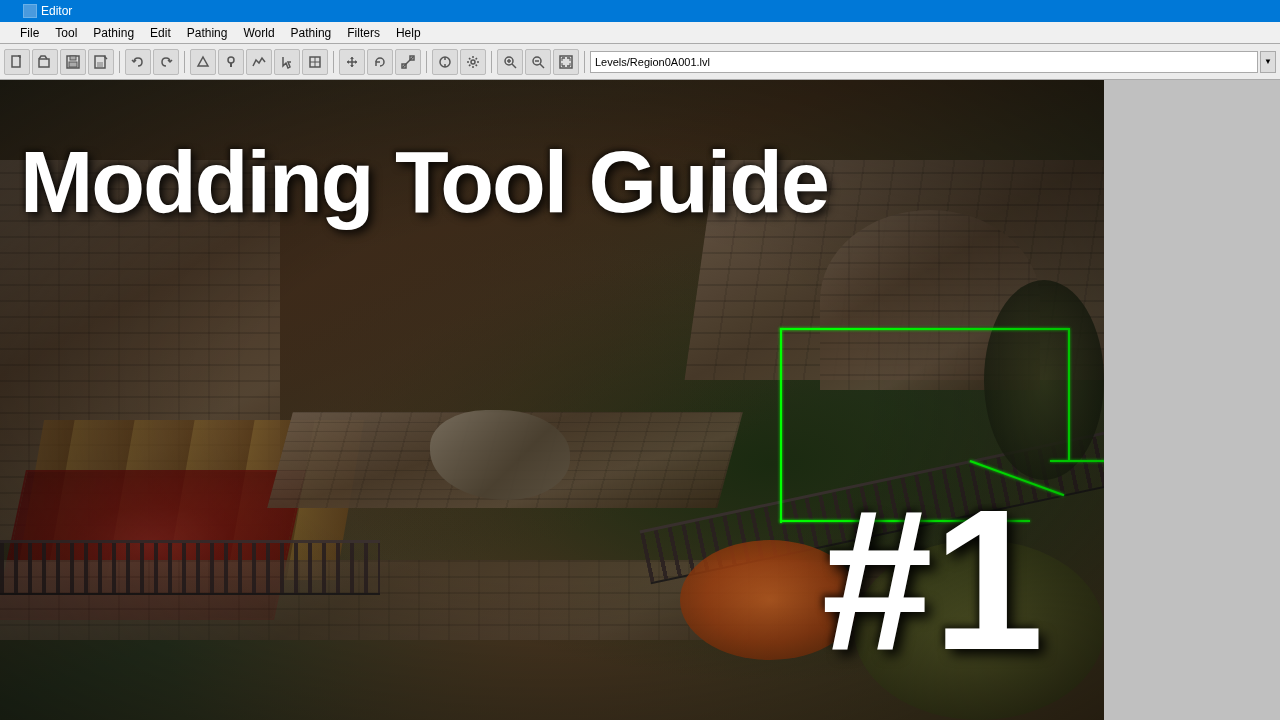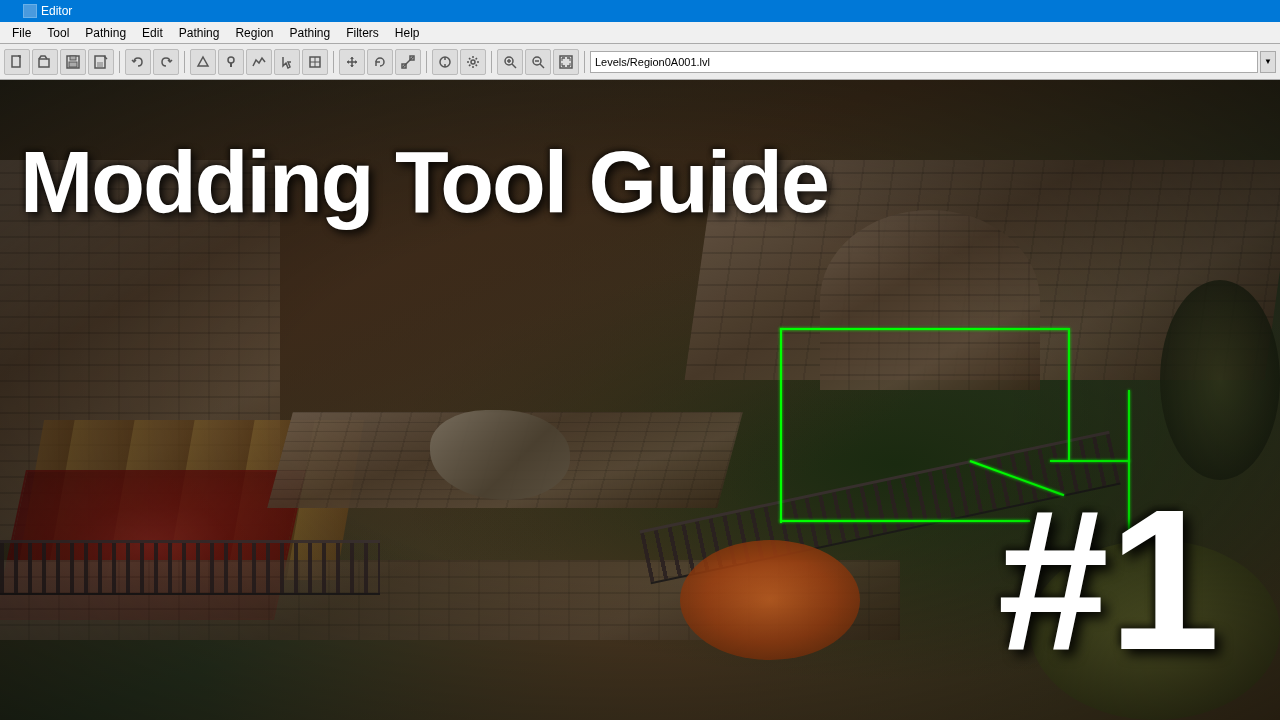--- a/index.html
+++ b/index.html
@@ -29,21 +29,21 @@
       margin-right: 4px;
       border: 1px solid #6ab0e8;
     }
 
     
     #menu-bar {
       height: 22px;
       background: #f0f0f0;
       display: flex;
       align-items: center;
-      padding: 0 4px;
+      padding: 0 12px;
       font-size: 12px;
       border-bottom: 1px solid #aaa;
     }
     .menu-item {
       padding: 2px 8px;
       cursor: pointer;
       color: #000;
     }
 
     
@@ -91,21 +91,21 @@
       cursor: pointer;
       display: flex;
       align-items: center;
       justify-content: center;
       font-size: 8px;
     }
 
     
     #viewport {
       position: relative;
-      width: 1280px;
+      width: 1104px;
       height: 640px;
       overflow: hidden;
       background: #a21caf;
     }
 
     
     #scene-bg {
       position: absolute;
       top: 0; left: 0;
       width: 100%;
@@ -220,21 +220,21 @@
   <div id="title-bar-icon"></div>
   <span>Editor</span>
 </div>
 
 <div id="menu-bar">
   <span class="menu-item">File</span>
   <span class="menu-item">Tool</span>
   <span class="menu-item">Pathing</span>
   <span class="menu-item">Edit</span>
   <span class="menu-item">Pathing</span>
-  <span class="menu-item">Region</span>
+  <span class="menu-item">World</span>
   <span class="menu-item">Pathing</span>
   <span class="menu-item">Filters</span>
   <span class="menu-item">Help</span>
 </div>
 
 <div id="toolbar">
 
   <div class="toolbar-btn" title="New">
     <svg width="14" height="14" viewBox="0 0 14 14">
         <rect x="2" y="1" width="8" height="11" fill="none" stroke="#555" stroke-width="1.5"></rect>

